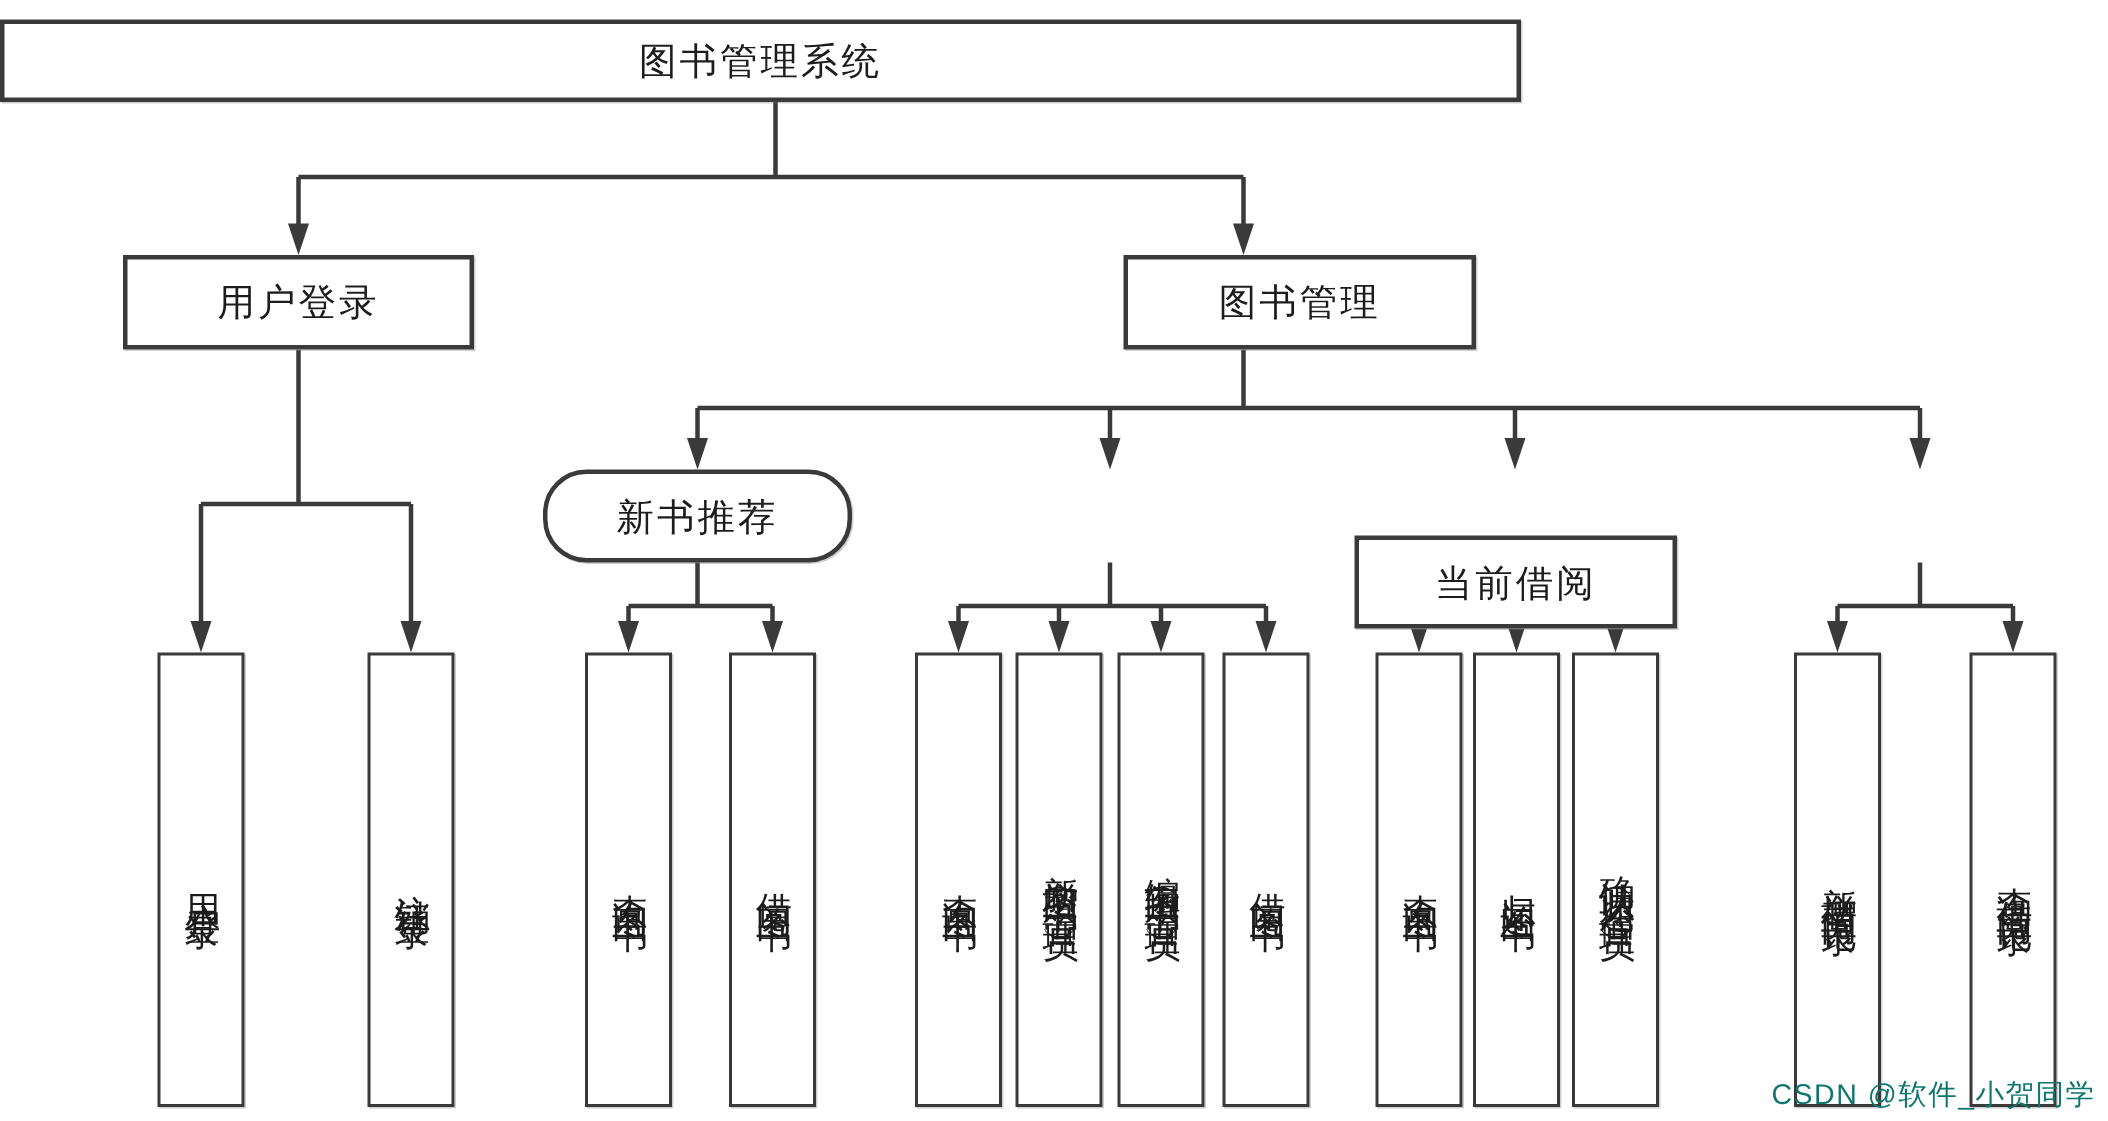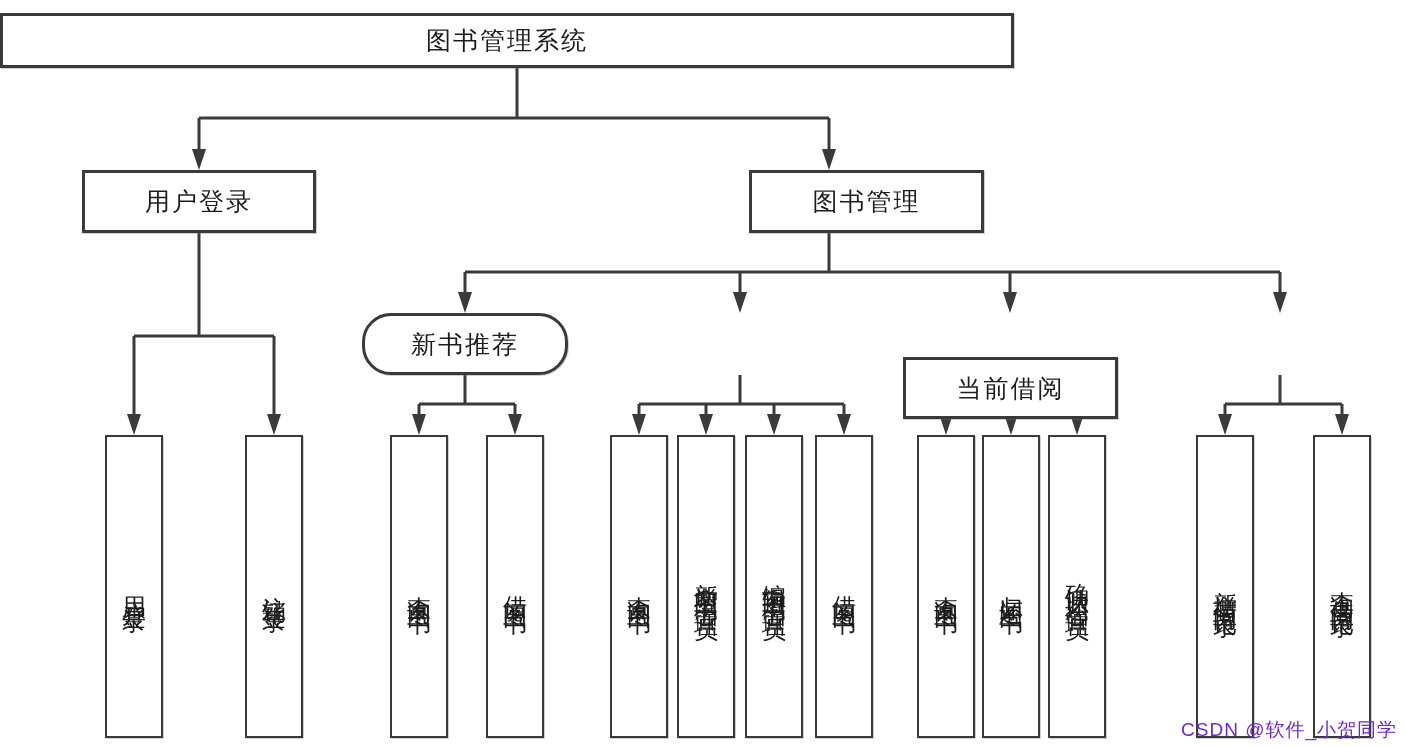--- a/index.html
+++ b/index.html
@@ -54,21 +54,21 @@
   .n-g3c { left: 745px; }  .n-g3d { left: 815px; }
   .n-g4a { left: 917px; }  .n-g4b { left: 982px; }
   .n-g4c { left: 1048px; }
   .n-g5a { left: 1196px; } .n-g5b { left: 1313px; }
   #watermark {
     position: absolute;
     right: 8px;
     bottom: 4px;
     font-size: 19px;
     letter-spacing: 1px;
-    color: #6d28d9;
+    color: #0f766e;
     z-index: 5;
   }
 </style>
 </head>
 <body>
 
 <div id="canvas">
 
   <svg id="connectors" viewBox="0 0 1405 747" xmlns="http://www.w3.org/2000/svg">
     <g stroke="#3a3a3a" stroke-width="3" fill="none">

